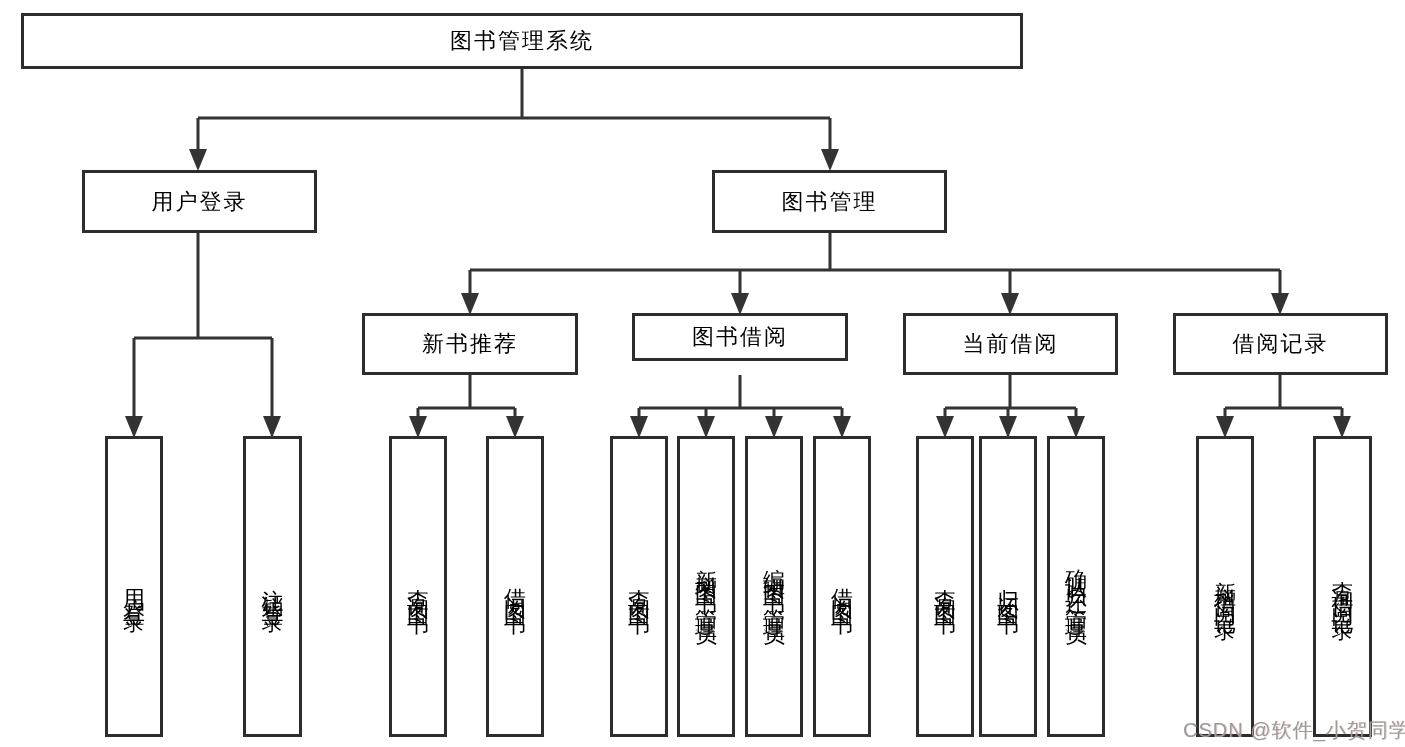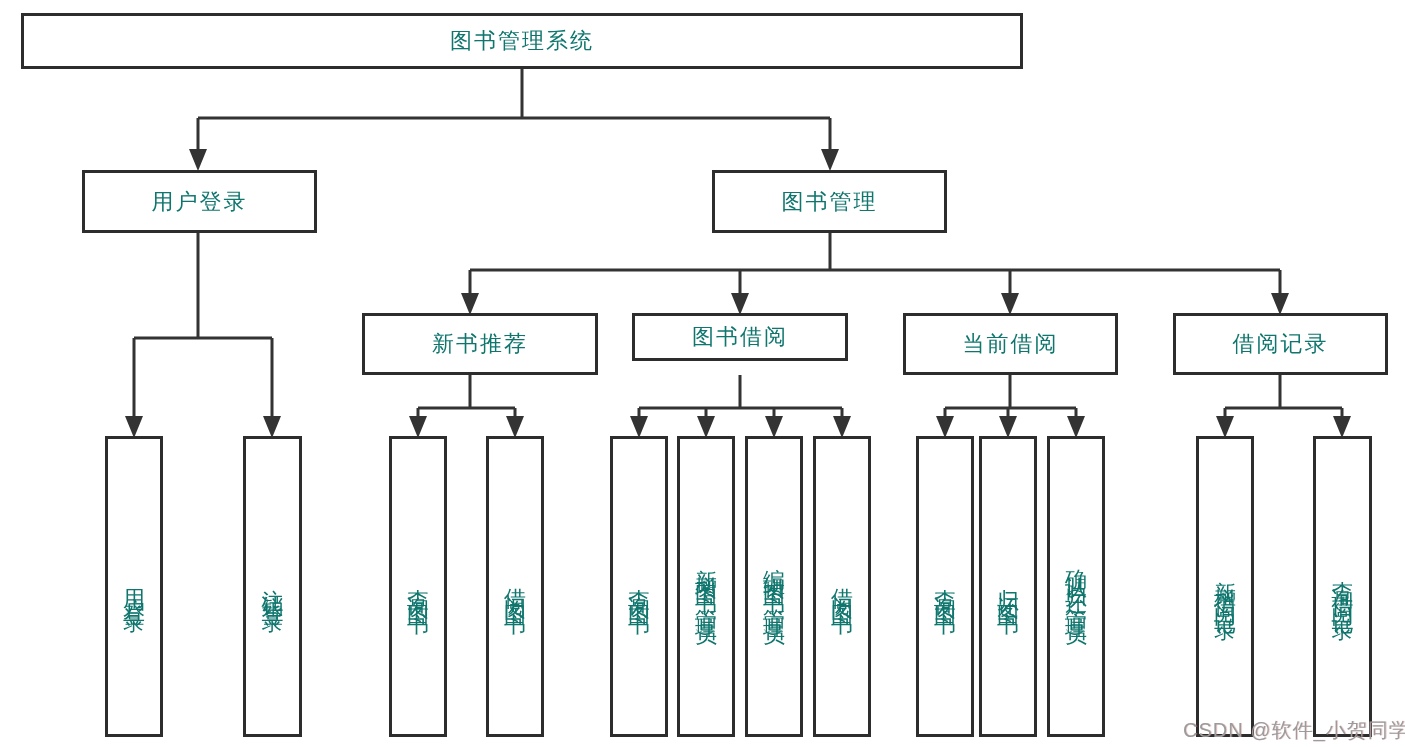--- a/index.html
+++ b/index.html
@@ -12,21 +12,21 @@
   }
   .wires { position:absolute; left:0; top:0; width:1405px; height:747px; }
   .wires path { stroke:#333333; stroke-width:3; fill:none; }
   .wires polygon { fill:#333333; stroke:none; }
   .box {
     position:absolute;
     box-sizing:border-box;
     background:#ffffff;
     border:3px solid #2d2d2d;
     display:flex; align-items:center; justify-content:center;
-    color:#0f766e;
+    color:#000000;
     font-size:22px;
     letter-spacing:2px;
     white-space:nowrap;
   }
   .leaf {
     writing-mode:vertical-rl;
     text-orientation:mixed;
     letter-spacing:8px;
     font-size:22px;
     top:436px; height:301px;
@@ -96,21 +96,21 @@
       <polygon points="1216,416 1234,416 1225,438"></polygon>
       <polygon points="1333,416 1351,416 1342,438"></polygon>
     </g>
   </svg>
 
   <div class="box" style="left:21px; top:13px; width:1002px; height:56px;">图书管理系统</div>
 
   <div class="box" style="left:82px; top:170px; width:235px; height:63px;">用户登录</div>
   <div class="box" style="left:712px; top:170px; width:235px; height:63px;">图书管理</div>
 
-  <div class="box" style="left:362px; top:313px; width:236px; height:62px;">新书推荐</div>
+  <div class="box" style="left:362px; top:313px; width:216px; height:62px;">新书推荐</div>
   <div class="box" style="left:632px; top:313px; width:216px; height:48px;">图书借阅</div>
   <div class="box" style="left:903px; top:313px; width:215px; height:62px;">当前借阅</div>
   <div class="box" style="left:1173px; top:313px; width:215px; height:62px;">借阅记录</div>
 
   <div class="box leaf" style="left:105px; width:58px;">用户登录</div>
   <div class="box leaf" style="left:243px; width:59px;">注销登录</div>
 
   <div class="box leaf" style="left:389px; width:58px;">查询图书</div>
   <div class="box leaf" style="left:486px; width:58px;">借阅图书</div>
 

